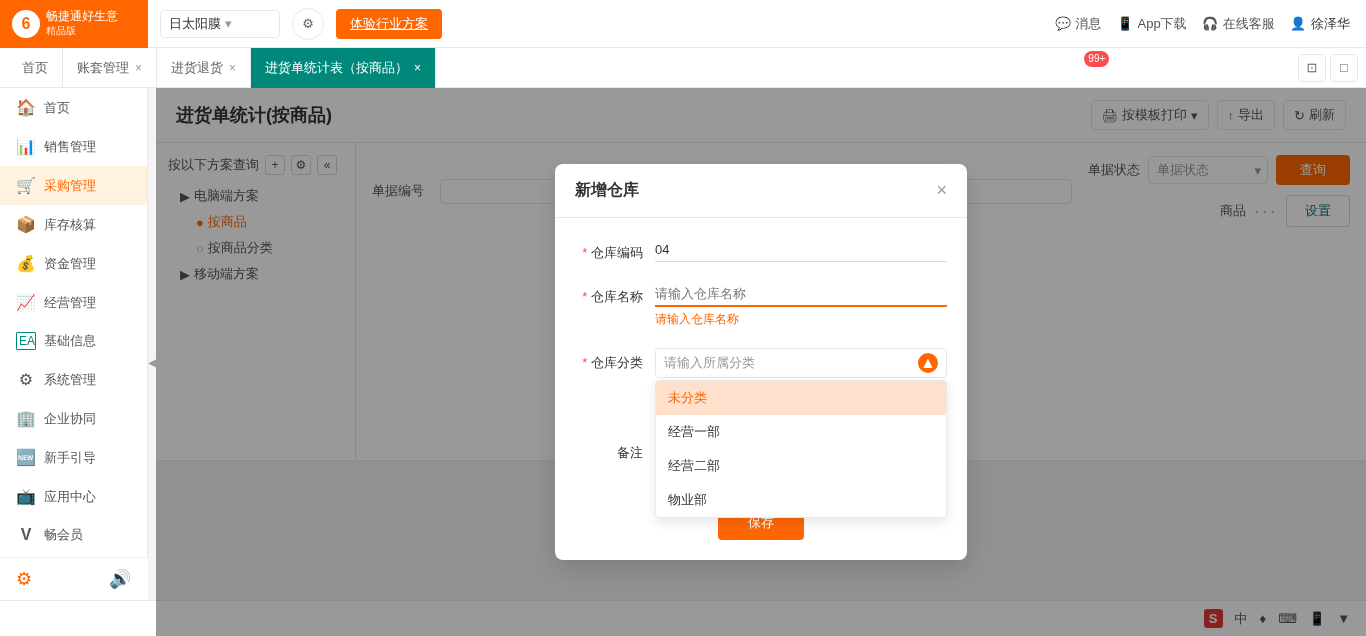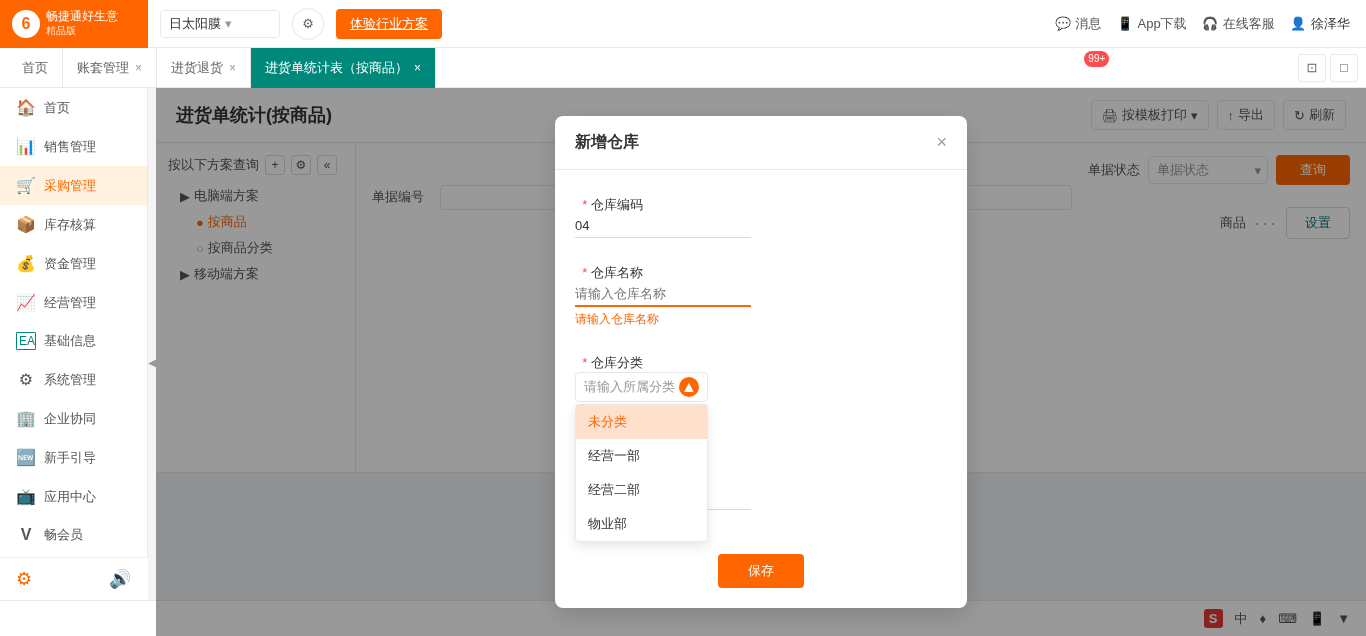--- a/index.html
+++ b/index.html
@@ -121,21 +121,20 @@
     .dialog-header {
       display: flex; align-items: center; justify-content: space-between;
       padding: 16px 20px; border-bottom: 1px solid #e8e8e8;
     }
     .dialog-title { font-size: 16px; font-weight: 600; color: #333; }
     .dialog-close { cursor: pointer; color: #999; font-size: 18px; }
     .dialog-body { padding: 20px; }
     .form-row {
       display: flex; align-items: flex-start; margin-bottom: 20px;
       position: relative;
-      flex-direction: column;
     }
     .form-label {
       width: 80px; min-width: 80px; text-align: right; padding-right: 12px;
       padding-top: 6px; color: #333; font-size: 13px;
     }
     .required::before { content: "* "; color: #ff4d4f; }
     .form-control-wrap { flex: 1; position: relative; }
     .form-input {
       width: 100%; border: none; border-bottom: 1px solid #d9d9d9;
       padding: 4px 0; font-size: 13px; outline: none; color: #333;
@@ -368,21 +367,21 @@
         <div style="flex:1;padding:12px 16px;">
           <div style="display:flex;gap:16px;align-items:center;flex-wrap:wrap;">
             <div style="color:#555;font-size:13px;">单据编号</div>
             <div style="flex:1;min-width:120px;">
               <input class="filter-input" style="width: 100%;">
             </div>
             <div style="color:#555;font-size:13px;">付款状态</div>
             <div style="flex:1;min-width:120px;">
               <input class="filter-input" style="width: 100%;">
             </div>
-            <div style="flex:0 0 auto;display:flex;flex-direction:column;gap:22px;">
+            <div style="flex:0 0 auto;display:flex;flex-direction:column;gap:10px;">
               <div style="display:flex;align-items:center;gap:8px;">
                 <div style="color:#555;font-size:13px;">单据状态</div>
                 <div style="border:1px solid #e8e8e8;border-radius:4px;padding:4px 24px 4px 8px;min-width:120px;color:#999;font-size:13px;position:relative;cursor:pointer;">
                   <span>单据状态</span>
                   <span style="position:absolute;right:6px;top:50%;transform:translateY(-50%);color:#999;">▾</span>
                 </div>
                 <button class="query-btn">查询</button>
               </div>
               <div style="display:flex;align-items:center;gap:8px;justify-content:flex-end;">
                 <div style="color:#555;font-size:13px;">商品</div>

